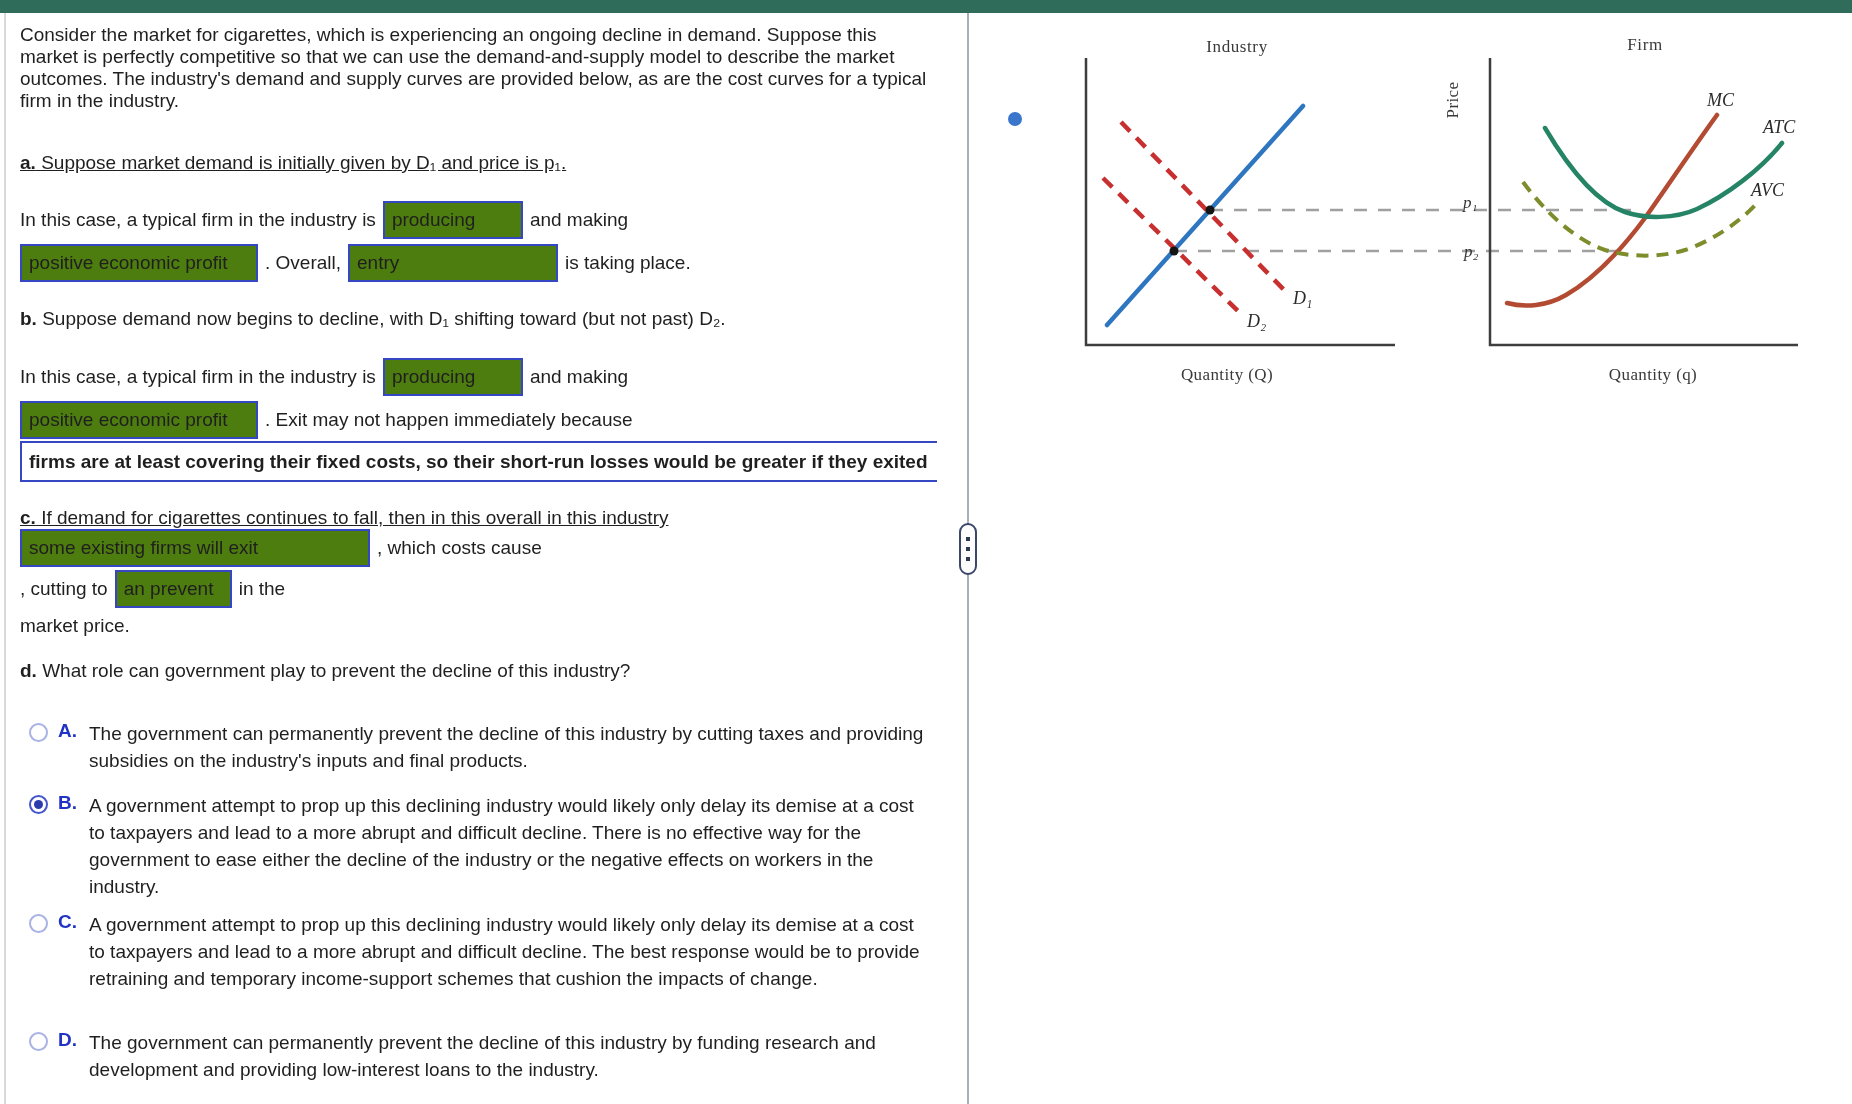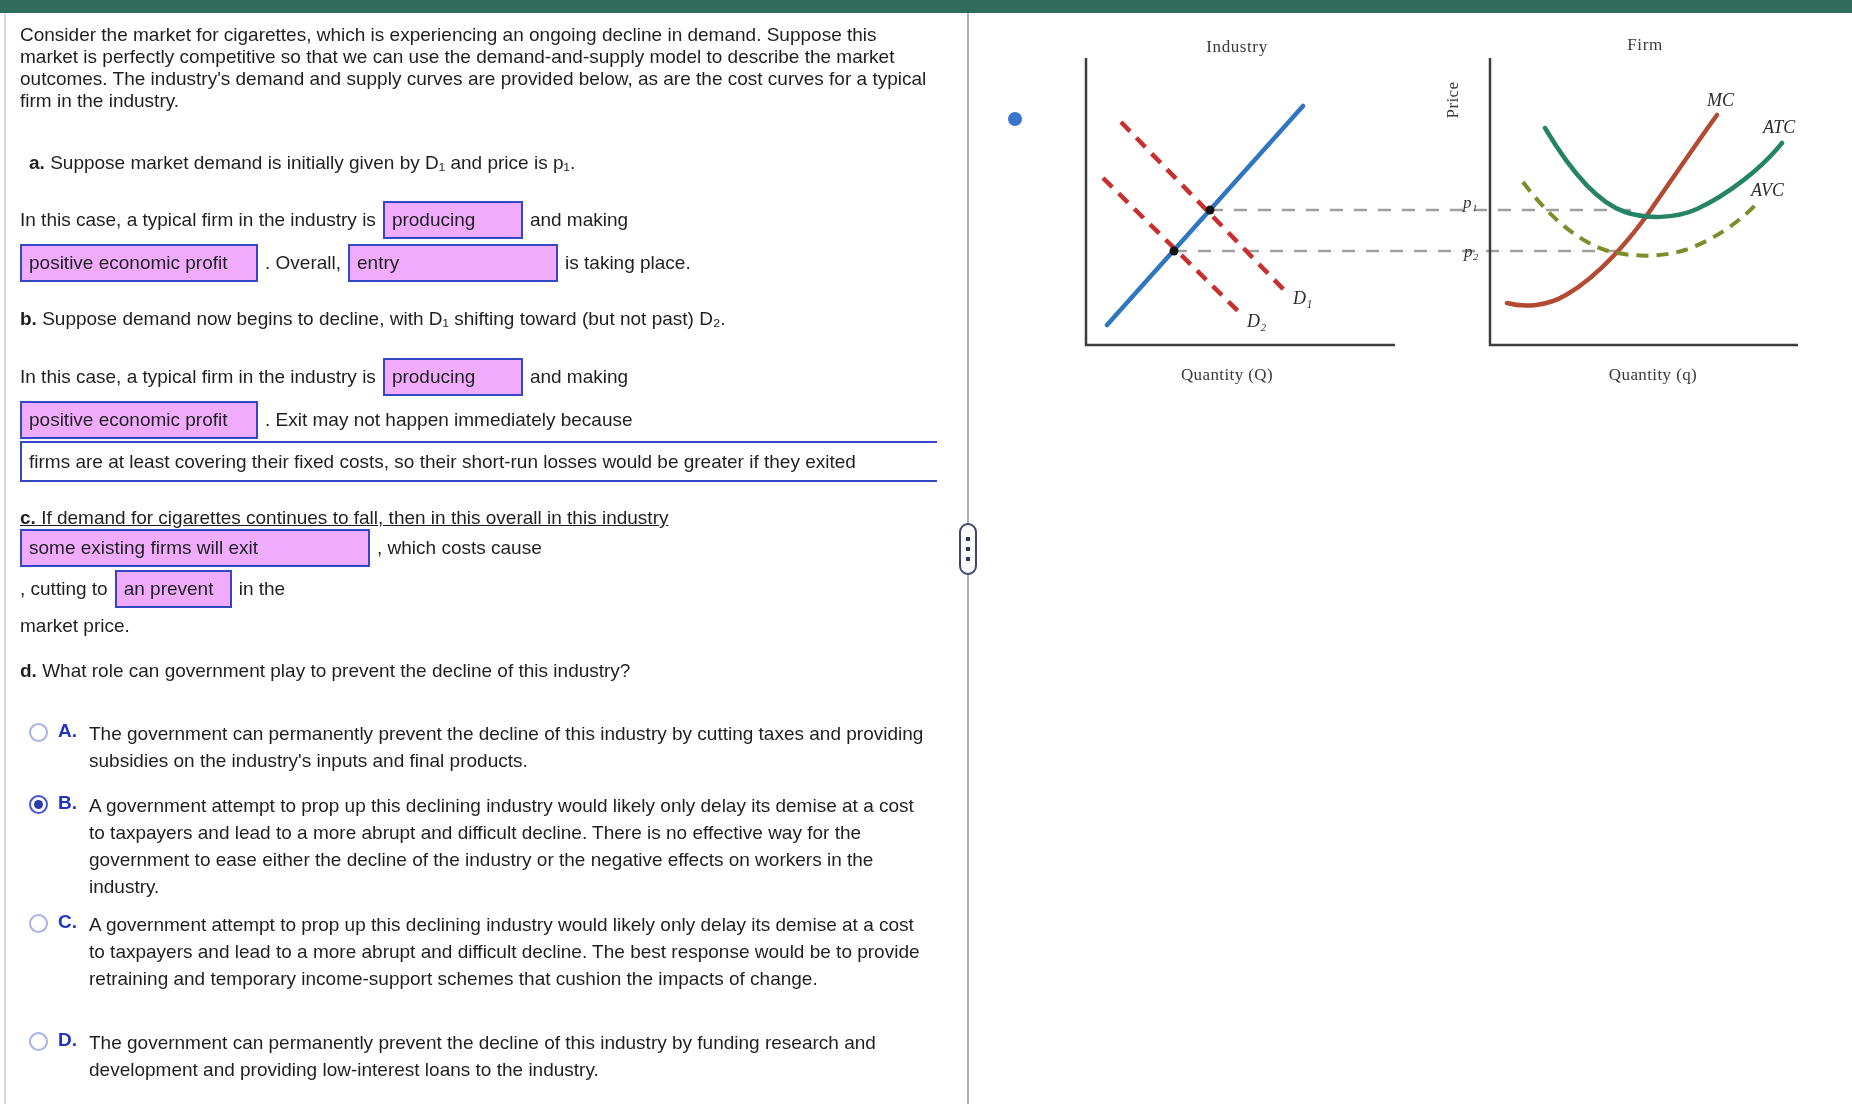--- a/index.html
+++ b/index.html
@@ -6,34 +6,34 @@
   body{
     width:1852px;height:1104px;position:relative;overflow:hidden;
     background:#ffffff;color:#1f1f1f;
     font-family:"Liberation Sans",sans-serif;font-size:19px;
   }
   .topbar{position:absolute;left:0;top:0;width:1852px;height:13px;}
   .panel-left-border{position:absolute;left:4px;top:13px;width:2px;height:1091px;background:#d9d9d9;}
   .abs{position:absolute;}
   .part-label b{font-weight:bold;}
   .intro{left:20px;top:24px;width:910px;line-height:22px;}
-  .part-a{left:29px;top:152px;}
+  .part-a{left:20px;top:152px;text-decoration:underline;}
   .part-b{left:20px;top:308px;}
   .part-c{left:20px;top:507px;text-decoration:underline;}
   .part-d{left:20px;top:660px;}
   .fill-row{position:absolute;display:flex;align-items:center;gap:7px;height:40px;white-space:nowrap;}
   .row-a1{left:20px;top:200px;}
   .row-a2{left:20px;top:243px;}
   .row-b1{left:20px;top:357px;}
   .row-b2{left:20px;top:400px;}
   .row-c1{left:20px;top:528px;}
   .row-c2{left:20px;top:569px;}
   .market-price{left:20px;top:615px;}
   .fbox{
-    height:38px;border:2px solid #3547c3;box-sizing:border-box;background:#f0abfc;
+    height:38px;border:2px solid #3547c3;box-sizing:border-box;background:#4d7c0f;
     display:flex;align-items:center;padding-left:7px;overflow:hidden;flex:none;
   }
   .w-producing{width:140px}.w-pep{width:238px}.w-entry{width:210px}
   .w-exist{width:350px}.w-supply{width:564px}.w-incr{width:117px}
   .clip-wrap{position:absolute;left:20px;top:441px;width:917px;height:41px;overflow:hidden;}
   .clip-box{width:1400px;height:41px;border:2px solid #3547c3;box-sizing:border-box;
     display:flex;align-items:center;padding-left:7px;white-space:nowrap;}
   .option{position:absolute;left:29px;display:flex;align-items:flex-start;}
   .opt-a{top:720px}.opt-b{top:792px}.opt-c{top:911px}.opt-d{top:1029px}
   .radio{width:19px;height:19px;border-radius:50%;border:2px solid #a8b2e4;background:#fff;
@@ -99,21 +99,21 @@
 </div>
 
 <div class="fill-row row-b2">
   <div class="fbox w-pep" style="border-color: rgb(53, 71, 195);">
       <span>positive economic profit</span>
     </div>
   <span>. Exit may not happen immediately because</span>
 </div>
 
 <div class="clip-wrap">
-  <div class="clip-box" style="border-color: rgb(53, 71, 195);">
+  <div class="clip-box" style="border-color: rgb(53, 71, 195); font-weight: bold;">
       <span>firms are at least covering their fixed costs, so their short-run losses would be greater if they exited</span>
     </div>
 </div>
 
 <div class="abs part-label part-c"><b>c.</b><span> If demand for cigarettes continues to fall, then in this overall in this industry</span></div>
 
 <div class="fill-row row-c1">
   <div class="fbox w-exist" style="border-color: rgb(53, 71, 195);">
       <span>some existing firms will exit</span>
     </div>

